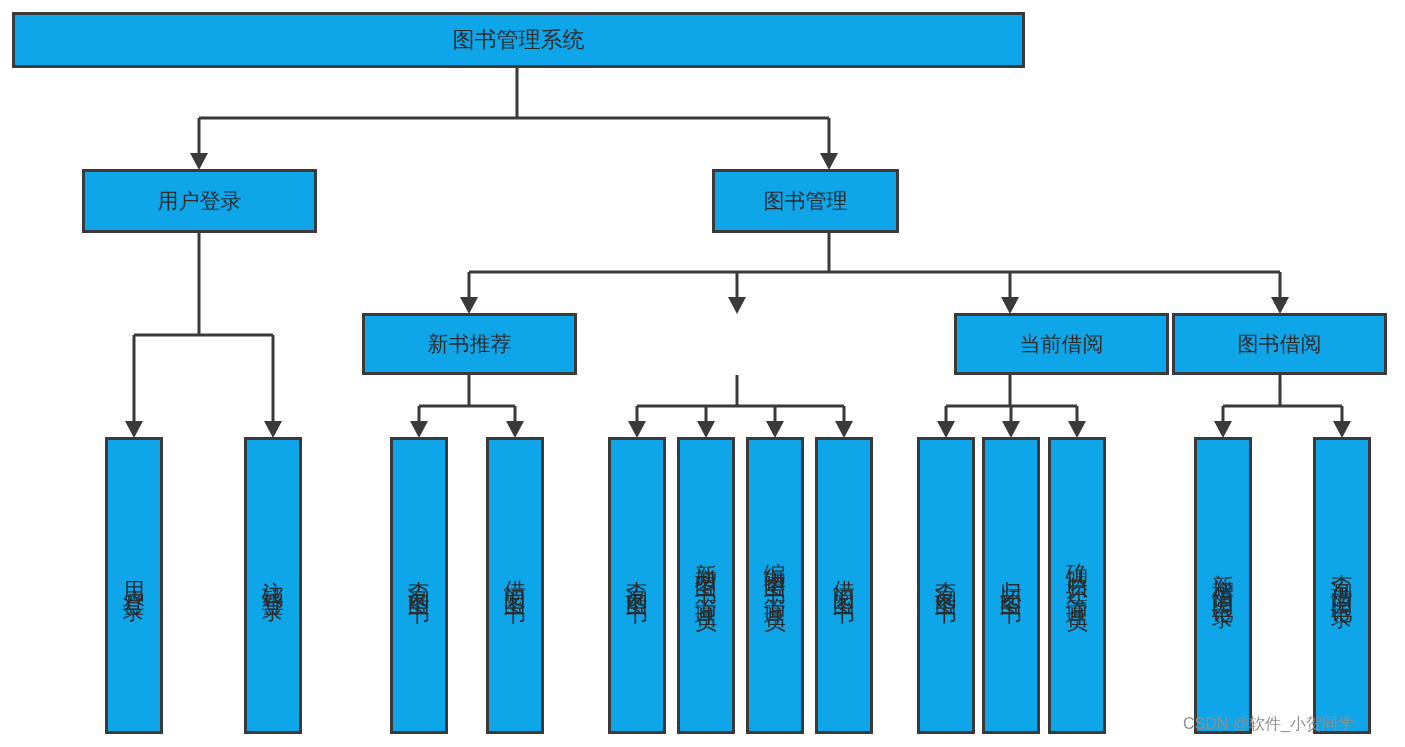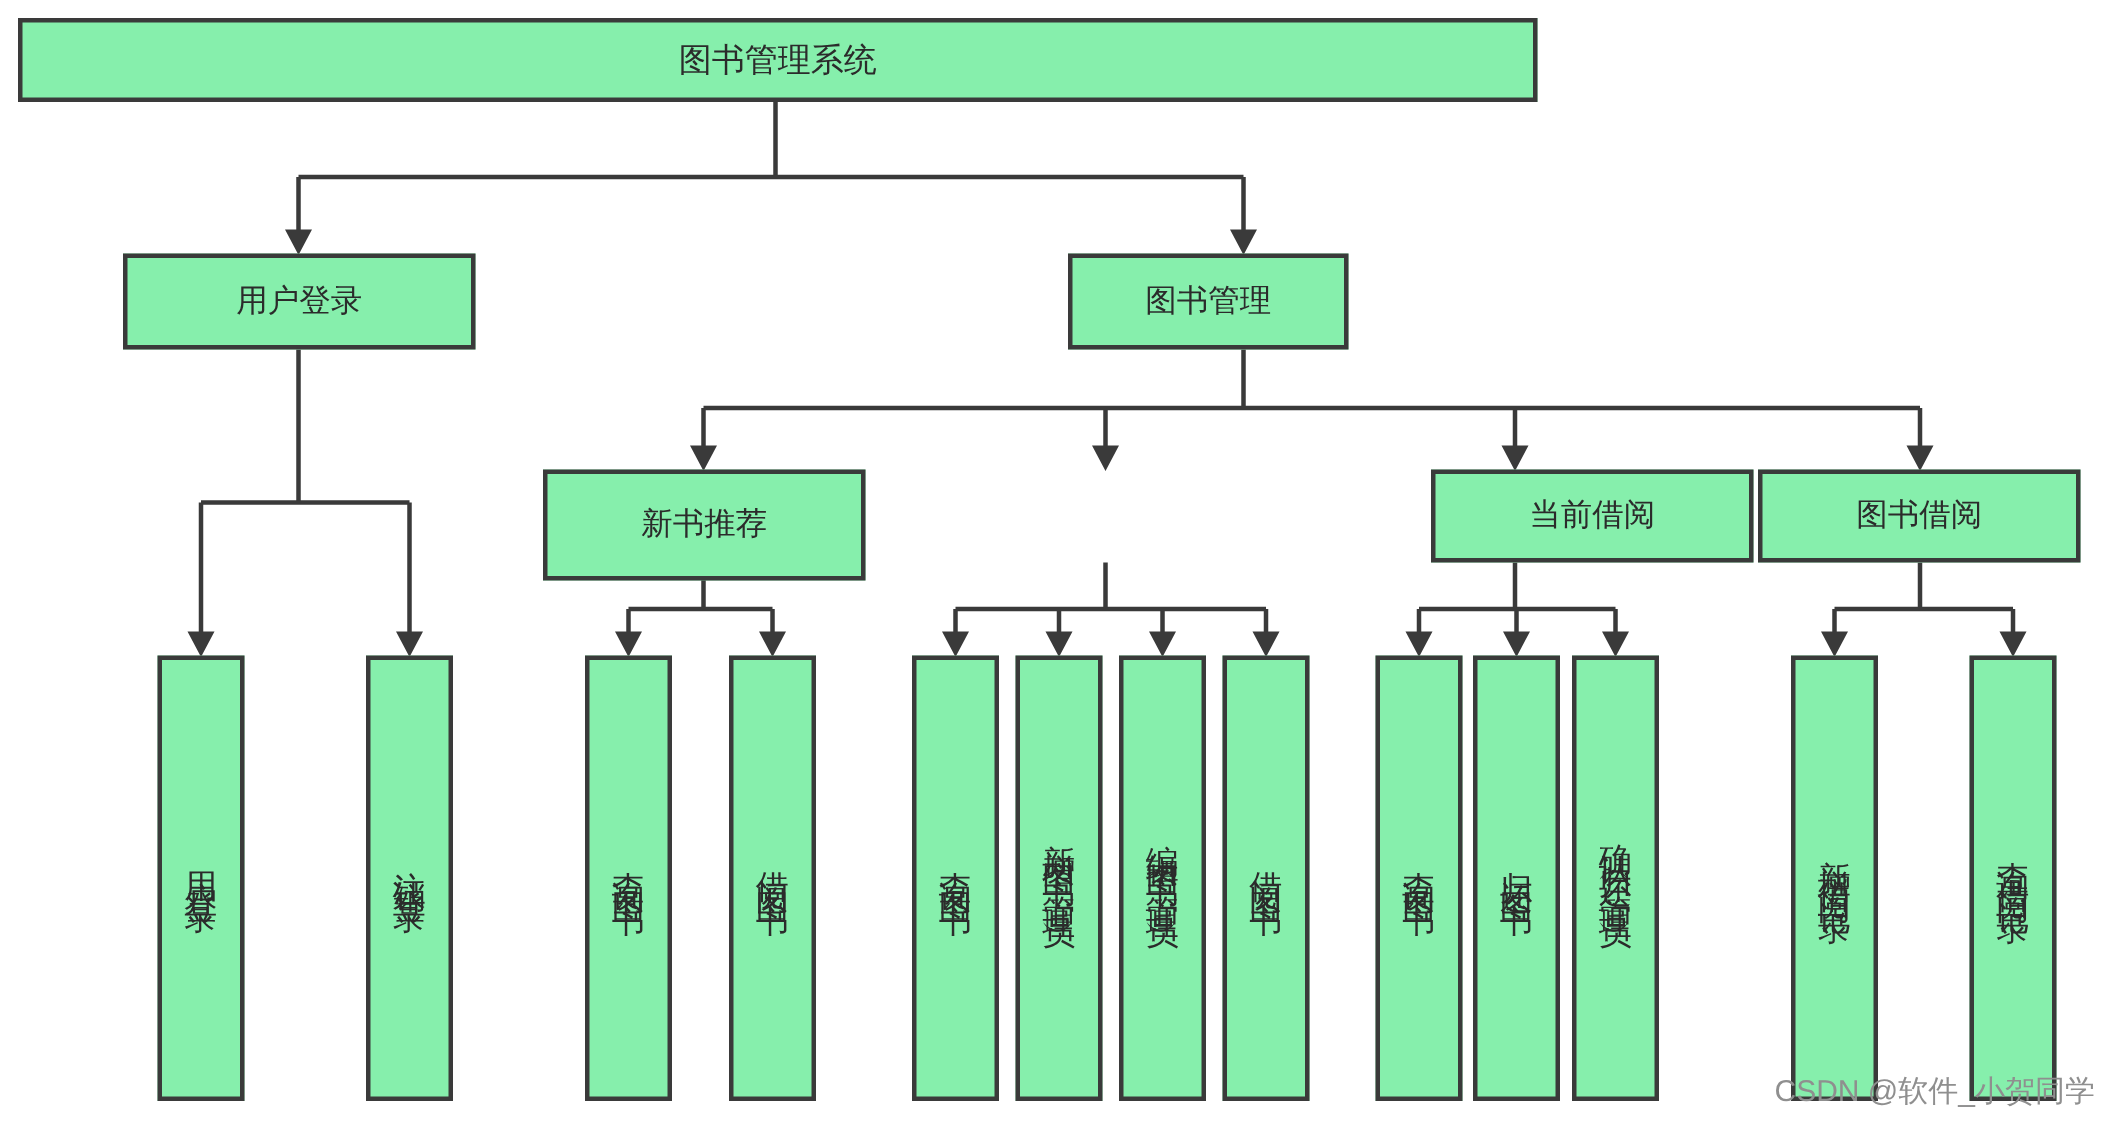--- a/index.html
+++ b/index.html
@@ -12,21 +12,21 @@
     overflow: hidden;
   }
   .stage svg.connectors {
     position: absolute;
     left: 0; top: 0;
     width: 1405px; height: 747px;
   }
   .node {
     position: absolute;
     box-sizing: border-box;
-    background: #86efac;
+    background: #0ea5e9;
     border: 3px solid #3a3a3a;
     color: #2b2b2b;
     display: flex;
     align-items: center;
     justify-content: center;
     font-size: 21px;
     line-height: 1.25;
     text-align: center;
     z-index: 2;
   }
@@ -35,21 +35,21 @@
     writing-mode: vertical-rl;
     text-orientation: mixed;
     letter-spacing: 7px;
     font-size: 22px;
     padding-bottom: 18px;
   }
   .watermark {
     position: absolute;
     left: 1183px;
     top: 714px;
-    font-size: 20px;
+    font-size: 16px;
     color: #8f8f8f;
     white-space: nowrap;
     z-index: 3;
   }
 </style>
 </head>
 <body>
 
 <div class="stage">
 
@@ -68,21 +68,21 @@
          M628 421H646L637 438Z M697 421H715L706 438Z M766 421H784L775 438Z M835 421H853L844 438Z
          M937 421H955L946 438Z M1002 421H1020L1011 438Z M1068 421H1086L1077 438Z
          M1214 421H1232L1223 438Z M1333 421H1351L1342 438Z"></path>
   </svg>
 
   <div class="node root" style="left:12px;top:12px;width:1013px;height:56px">图书管理系统</div>
 
   <div class="node" style="left:82px;top:169px;width:235px;height:64px">用户登录</div>
   <div class="node" style="left:712px;top:169px;width:187px;height:64px">图书管理</div>
 
-  <div class="node" style="left:362px;top:313px;width:215px;height:74px">新书推荐</div>
+  <div class="node" style="left:362px;top:313px;width:215px;height:62px">新书推荐</div>
   <div class="node" style="left:954px;top:313px;width:215px;height:62px">当前借阅</div>
   <div class="node" style="left:1172px;top:313px;width:215px;height:62px">图书借阅</div>
 
   <div class="node v" style="left:105px;top:437px;width:58px;height:297px">用户登录</div>
   <div class="node v" style="left:244px;top:437px;width:58px;height:297px">注销登录</div>
 
   <div class="node v" style="left:390px;top:437px;width:58px;height:297px">查询图书</div>
   <div class="node v" style="left:486px;top:437px;width:58px;height:297px">借阅图书</div>
 
   <div class="node v" style="left:608px;top:437px;width:58px;height:297px">查询图书</div>

